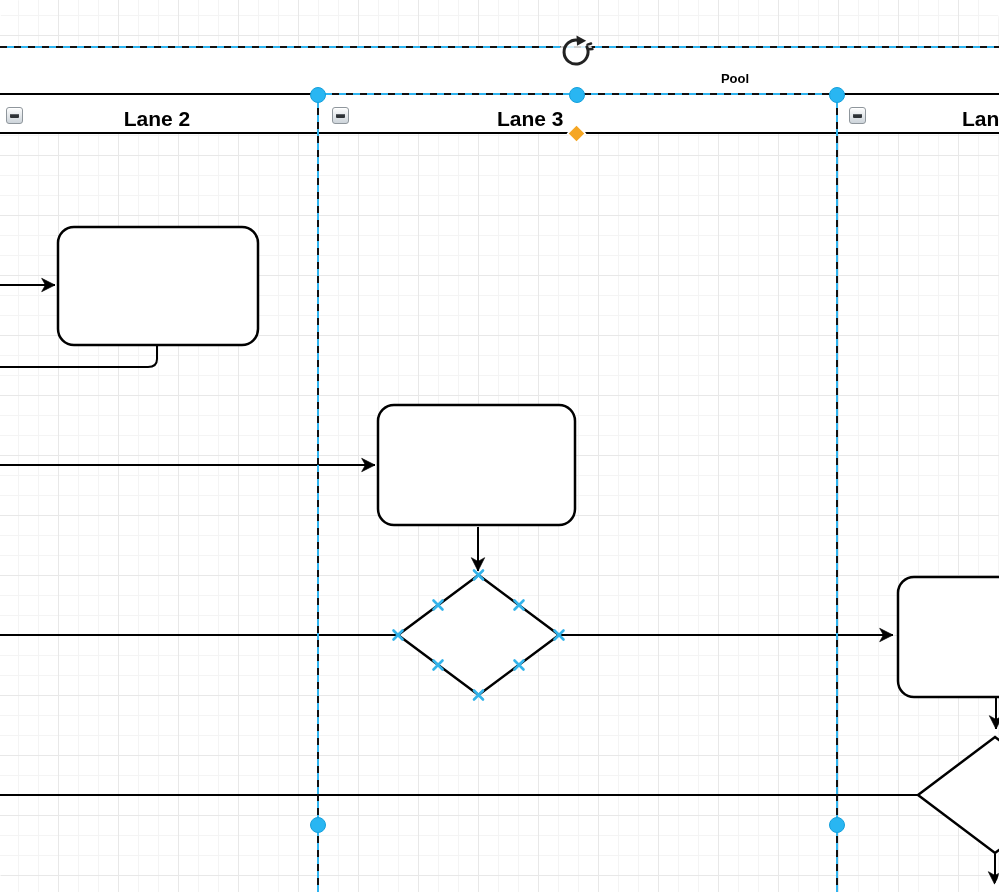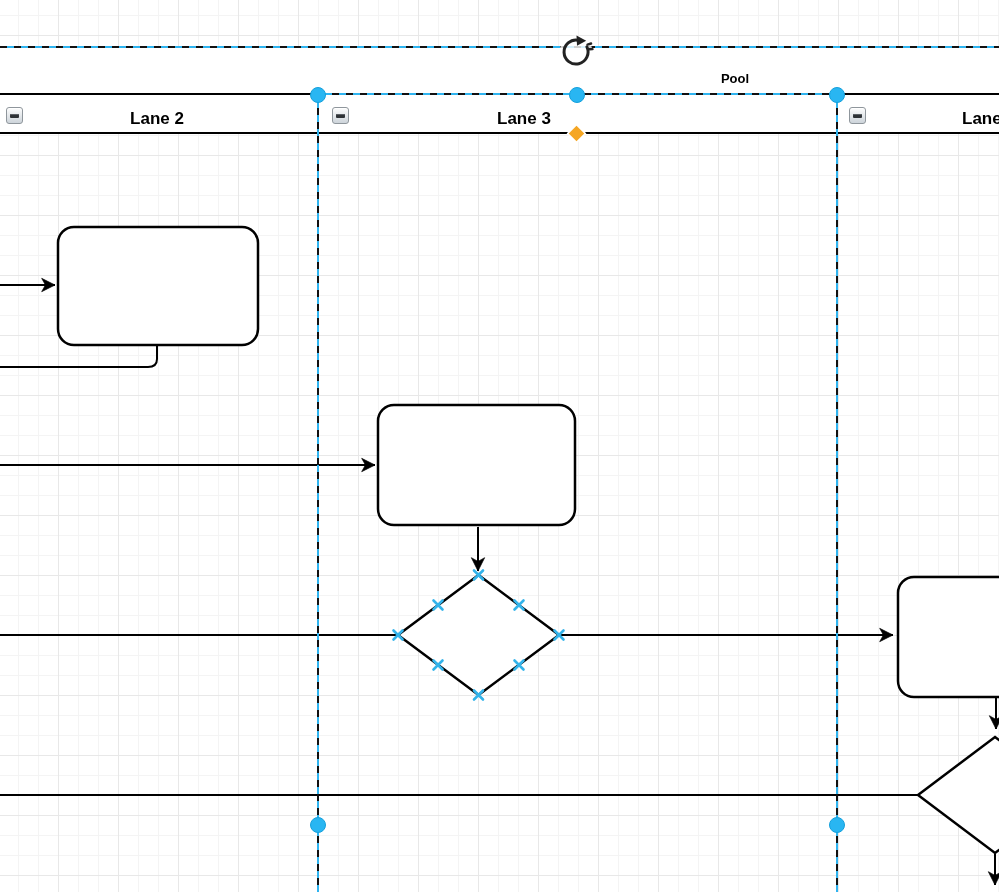--- a/index.html
+++ b/index.html
@@ -8,28 +8,29 @@
     position:relative;width:999px;height:892px;overflow:hidden;
     font-family:"Liberation Sans",sans-serif;
     background-color:#ffffff;
     background-image:
       linear-gradient(#e8e8e8 1px, transparent 1px),
       linear-gradient(90deg, #e8e8e8 1px, transparent 1px),
       linear-gradient(#f4f4f4 1px, transparent 1px),
       linear-gradient(90deg, #f4f4f4 1px, transparent 1px);
     background-size:60px 60px,60px 60px,20px 20px,20px 20px;
     background-position:0 35px,58px 0,18px 15px,18px 15px;
+    border-radius:21px;
   }
   .abs{position:absolute;}
   
   .pool-band{left:0;top:47px;width:999px;height:46px;background:#ffffff;z-index:1;}
   .lane-band{left:0;top:95px;width:999px;height:37px;background:#ffffff;z-index:1;}
   .hline{left:0;width:999px;height:2px;background:#000;z-index:2;}
   .pool-label{top:71px;left:685px;width:100px;text-align:center;font-size:13px;font-weight:bold;color:#000;z-index:3;}
-  .lane-label{top:108px;height:22px;line-height:22px;font-size:17px;font-weight:bold;color:#000;z-index:3;white-space:nowrap;}
+  .lane-label{top:108px;height:22px;line-height:22px;font-size:21px;font-weight:bold;color:#000;z-index:3;white-space:nowrap;}
   .lane-label.l2{left:77px;width:160px;text-align:center;}
   .lane-label.l3{left:497px;width:160px;}
   .lane-label.l4{left:962px;}
   
   .collapse{top:107px;width:17px;height:17px;border:1px solid #8f969c;border-radius:3px;
     background:linear-gradient(#fdfdfd,#cdd4da);box-shadow:inset 0 1px 0 #ffffff;z-index:3;cursor:pointer;}
   .collapse .bar{position:absolute;left:3px;right:3px;top:6px;height:4px;background:#2e3236;border-radius:1px;box-shadow:inset 0 1px 0 #5a5f64;}
   
   svg.shapes{left:0;top:0;z-index:4;}
   

